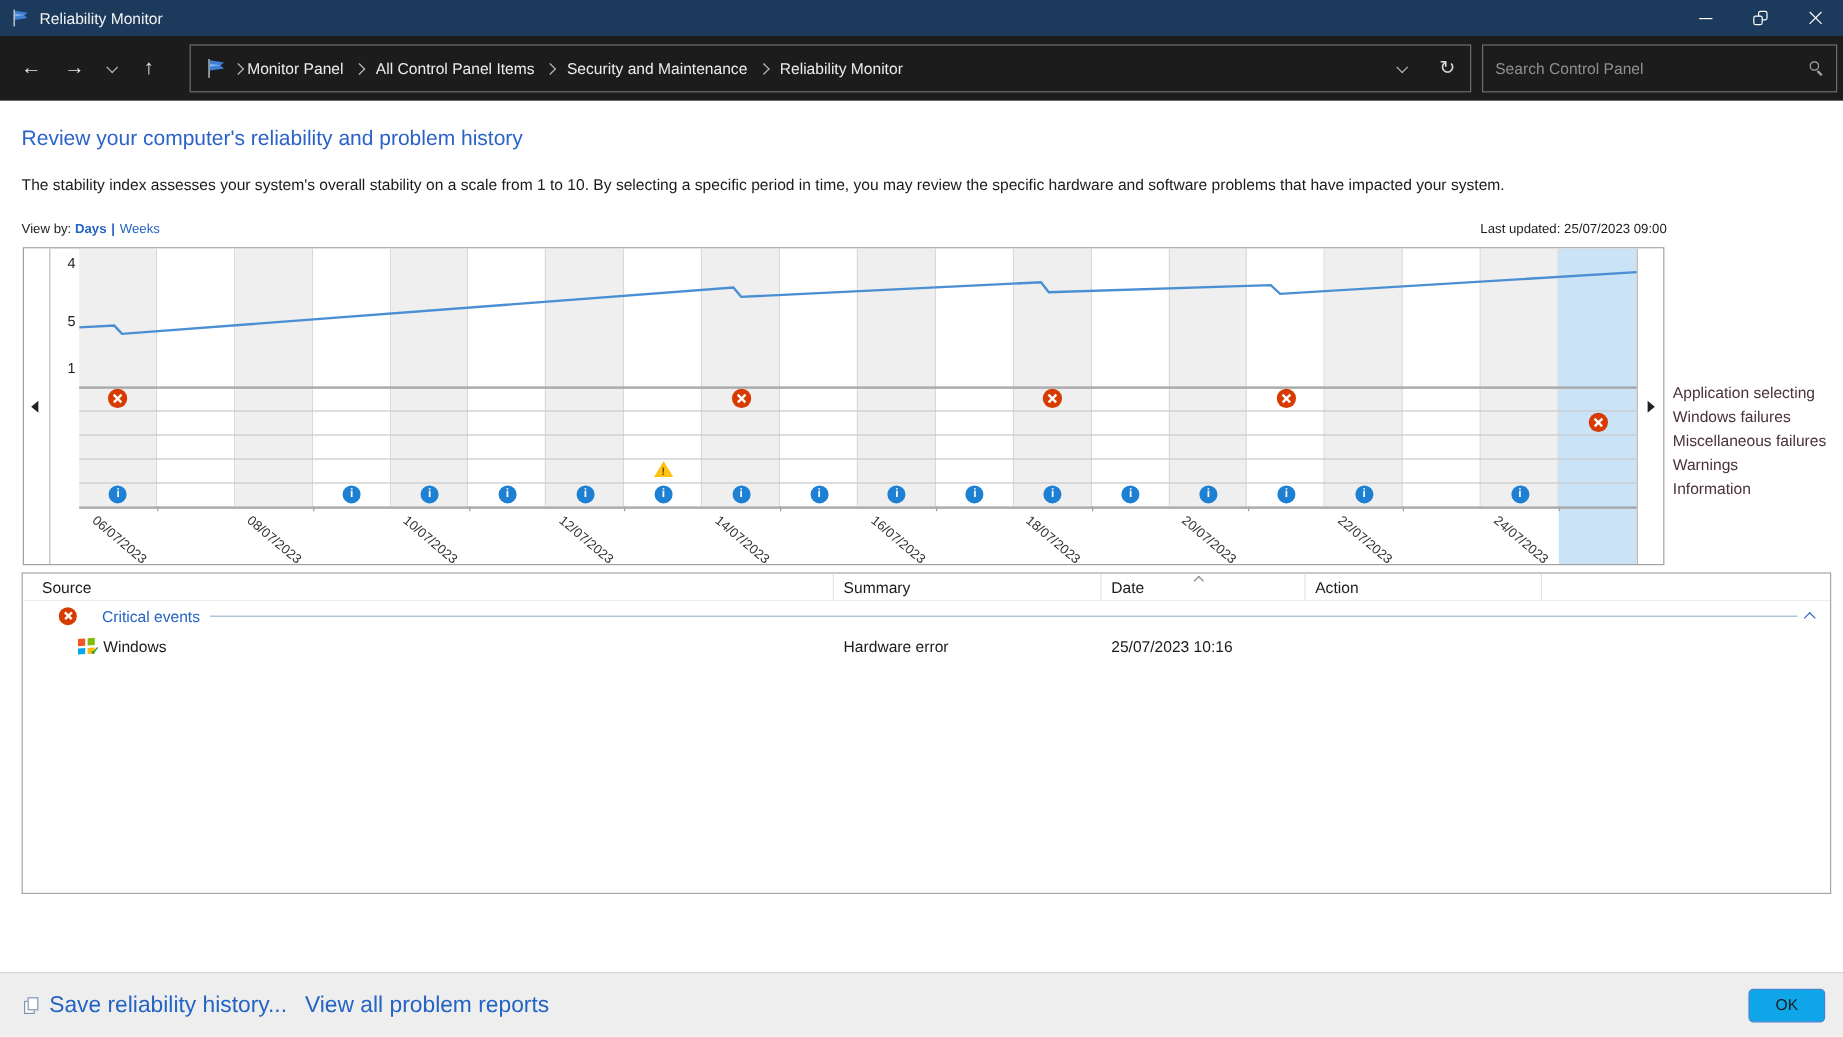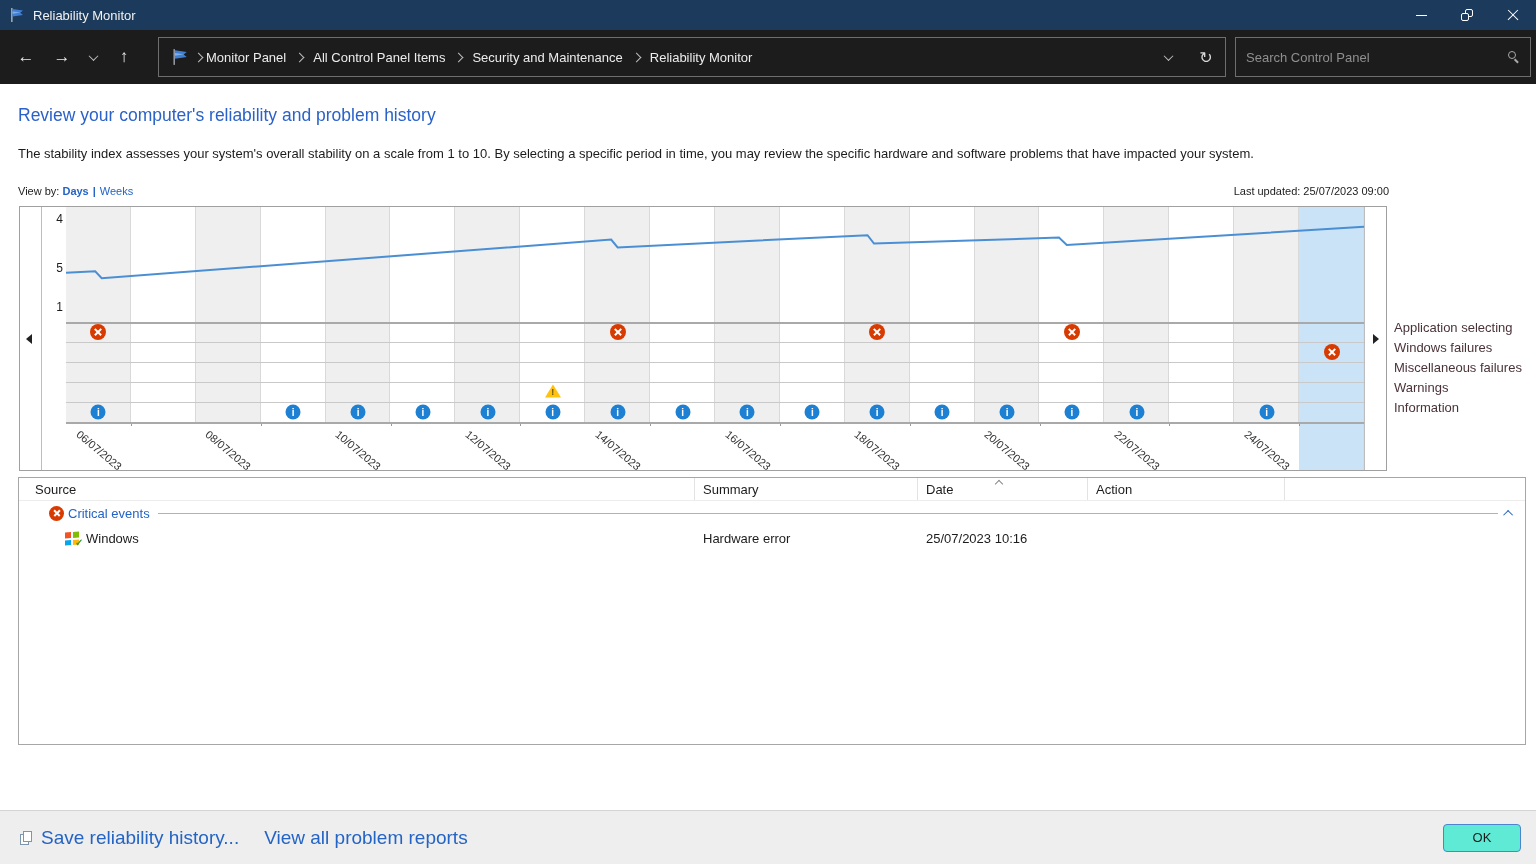--- a/index.html
+++ b/index.html
@@ -85,21 +85,21 @@
 
   
   .detheading { font-size:13px; margin-top:15px; }
   .dtable { margin-top:6px; width:1508px; height:268px; border:1px solid #a6a6a6; font-size:13px; }
   .thead { display:grid; grid-template-columns:676px 223px 170px 197px 1fr; height:23px; border-bottom:1px solid #ededed; }
   .th { display:flex; align-items:center; padding-left:8px; border-right:1px solid #e3e3e3; position:relative; }
   .th:first-child { padding-left:16px; }
   .th:last-child { border-right:none; }
   .sortcaret { position:absolute; left:78px; top:3px; width:6px; height:6px; border-left:1.3px solid #8a8a8a; border-top:1.3px solid #8a8a8a; transform:rotate(45deg); }
   .grow { height:24px; display:flex; align-items:center; padding:0 12px 0 30px; }
-  .grow .glabel { color:#2464c4; margin-left:4px; }
+  .grow .glabel { color:#2464c4; margin-left:21px; }
   .grow .rule { flex:1; height:1px; background:#9fb6cf; margin:0 8px; }
   .gchev { width:7px; height:7px; border-left:1.7px solid #2464c4; border-top:1.7px solid #2464c4; transform:rotate(45deg) translateY(2px); }
   .irow { display:grid; grid-template-columns:676px 223px 170px 197px 1fr; height:27px; align-items:center; }
   .irow .cell { padding-left:8px; }
   .irow .src { padding-left:46px; display:flex; align-items:center; }
   .winlogo { position:relative; width:14px; height:13px; margin-right:7px; transform:skewY(-4deg); }
   .winlogo i { position:absolute; width:6px; height:5.5px; }
   .winlogo .q1 { left:0; top:0; background:#f35325; }
   .winlogo .q2 { right:0; top:0; background:#81bc06; }
   .winlogo .q3 { left:0; bottom:0; background:#05a6f0; }
@@ -110,22 +110,22 @@
   .gicon .xbar.a { transform:translate(-50%,-50%) rotate(45deg); }
   .gicon .xbar.b { transform:translate(-50%,-50%) rotate(-45deg); }
 
   
   .footer { height:54px; background:#eeeeee; border-top:1px solid #d4d4d4; display:flex; align-items:center; padding:0 15px 0 20px; }
   .footer a { font-size:19px; color:#2464c4; text-decoration:none; }
   .pagesicon { position:relative; width:13px; height:14px; margin-right:8px; flex:none; }
   .pagesicon i { position:absolute; width:9px; height:11px; border:1px solid #7d95ad; background:#fff; }
   .pagesicon .p1 { left:3px; top:0; }
   .pagesicon .p2 { left:0; top:3px; }
-  .viewlink { margin-left:25px; }
-  .okbtn { margin-left:auto; width:78px; height:28px; background:#5eead4; border:1px solid #4c84cf; border-radius:4px; font-size:13px; color:#1b1b1b; font-family:"Liberation Sans",sans-serif; }
+  .viewlink { margin-left:15px; }
+  .okbtn { margin-left:auto; width:64px; height:28px; background:#0ea5e9; border:1px solid #4c84cf; border-radius:4px; font-size:13px; color:#1b1b1b; font-family:"Liberation Sans",sans-serif; }
 </style>
 </head>
 <body>
 
 <div class="titlebar">
   <svg class="flag" width="16" height="16" viewBox="0 0 16 16">
     <rect x="2.2" y="1" width="1.3" height="14" fill="#b9bec4"></rect>
     <path d="M3.5 2 L14 3.6 L11.2 5.8 L14 8 L3.5 9.6 Z" fill="#3f7fd6"></path>
     <path d="M3.5 4.5 L11.5 5.6 L3.5 6.8 Z" fill="#7db1ea"></path>
   </svg>

